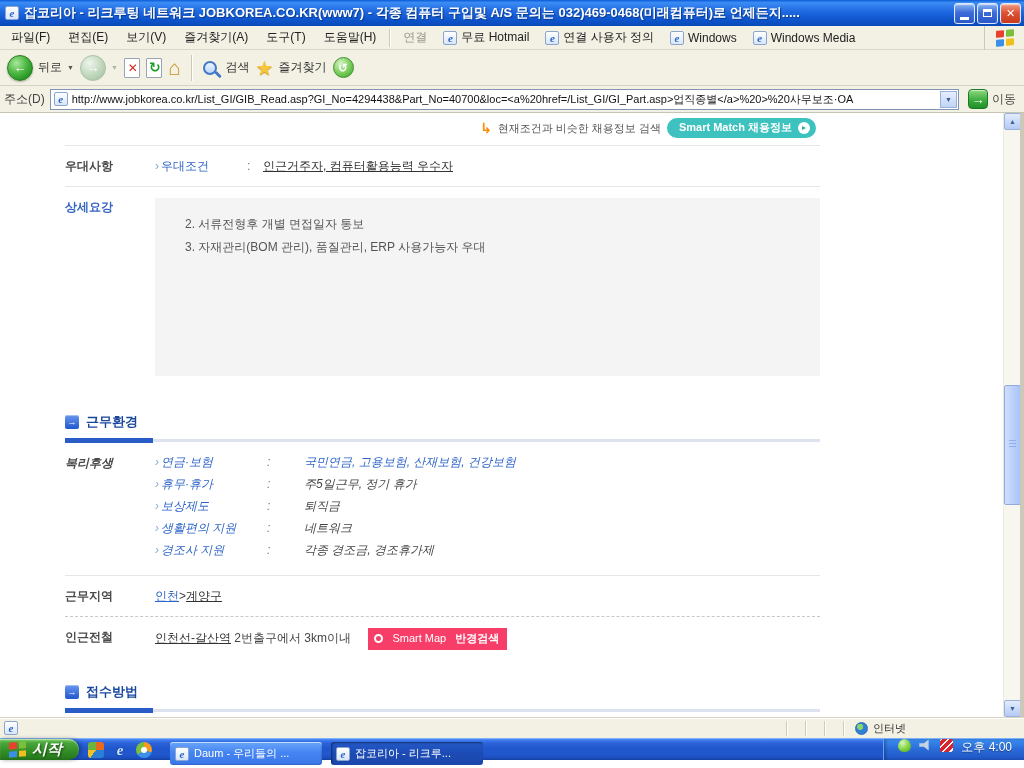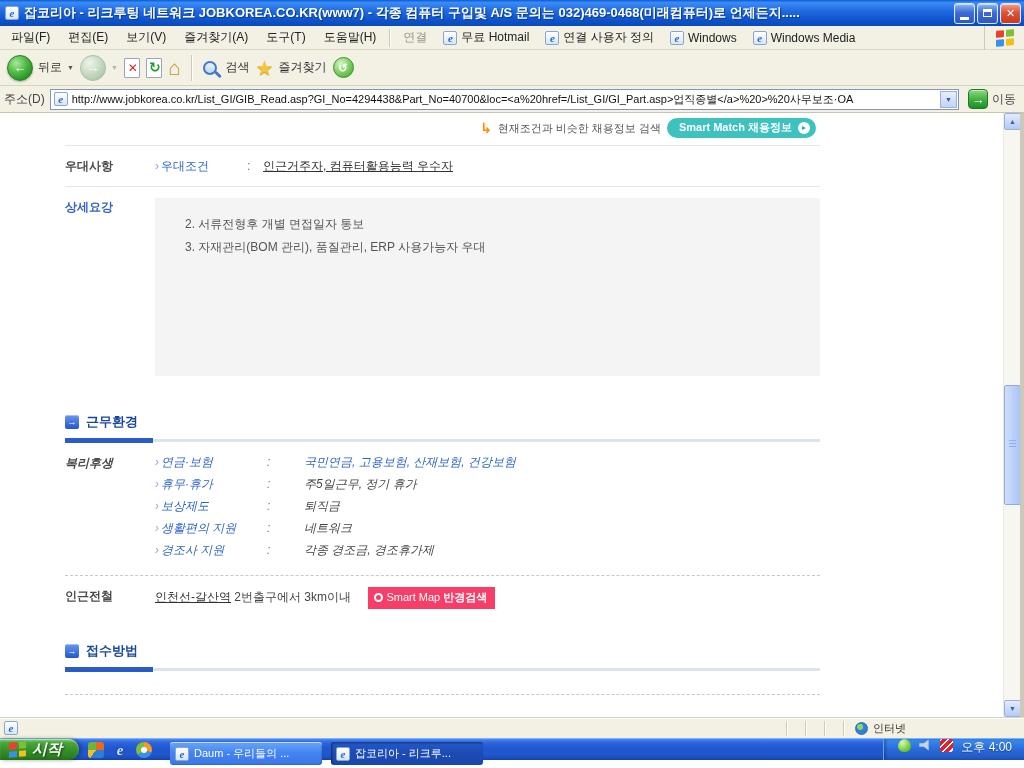--- a/index.html
+++ b/index.html
@@ -120,21 +120,21 @@
   .sec-title { color:#17469e; font-weight:bold; font-size:13px; }
   .sec-rule { position:relative; height:5px; }
   .sec-rule .dk { position:absolute; left:0; top:0; width:88px; height:5px; background:#2a5cc8; }
   .sec-rule .lt { position:absolute; left:88px; right:0; top:1px; height:3px; background:#dde3ee; }
 
   .welfare-row { display:flex; margin-bottom:5px; line-height:17px; }
   .w-name { color:#2d64c8; width:106px; min-width:106px; }
   .w-val { color:#444;margin-left:21px; }
   .w-val.blue { color:#2d64c8; }
 
-  .badge-red { display:inline-flex; align-items:center; gap:3px; background:#f73e68; color:#fff; font-size:11px;
+  .badge-red { display:inline-flex; align-items:center; gap:9px; background:#f73e68; color:#fff; font-size:11px;
     padding:2px 8px 3px 6px; margin-left:14px; vertical-align:middle; }
   .badge-ring { width:9px; height:9px; min-width:9px; border:2px solid #fff; border-radius:50%; }
   .badge-action { font-weight:bold; }
 
   .apply-row { border-bottom:1px dashed #c8c8c8; }
 
   
   .statusbar { height:21px; background:#f3f1e4; border-top:1px solid #d8d4c4; box-shadow:inset 0 1px 0 #fff;
     display:flex; align-items:center; gap:3px; padding:0 4px; font-size:11px; color:#333; }
   .status-spacer { flex:1; }
@@ -342,20 +342,26 @@
           </div>
           <div class="welfare-row">
             <span class="bullet">›</span>
             <span class="w-name">경조사 지원</span>
             <span class="colon">:</span>
             <span class="w-val">각종 경조금, 경조휴가제</span>
           </div>
         </div>
       </div>
 
+      <div class="trow">
+        <span class="tlabel">근무지역</span>
+        <span class="tval">
+          <span class="u" style="color:#2d64c8">인천</span><span>&gt;</span><span class="u">계양구</span>
+        </span>
+      </div>
 
       <div class="trow dashed">
         <span class="tlabel">인근전철</span>
         <span class="tval">
           <span class="u">인천선-갈산역</span>
           <span>2번출구에서 3km이내</span>
           <span class="badge-red">
             <span class="badge-ring"></span>
             <span>Smart Map</span>
             <span class="badge-action">반경검색</span>

